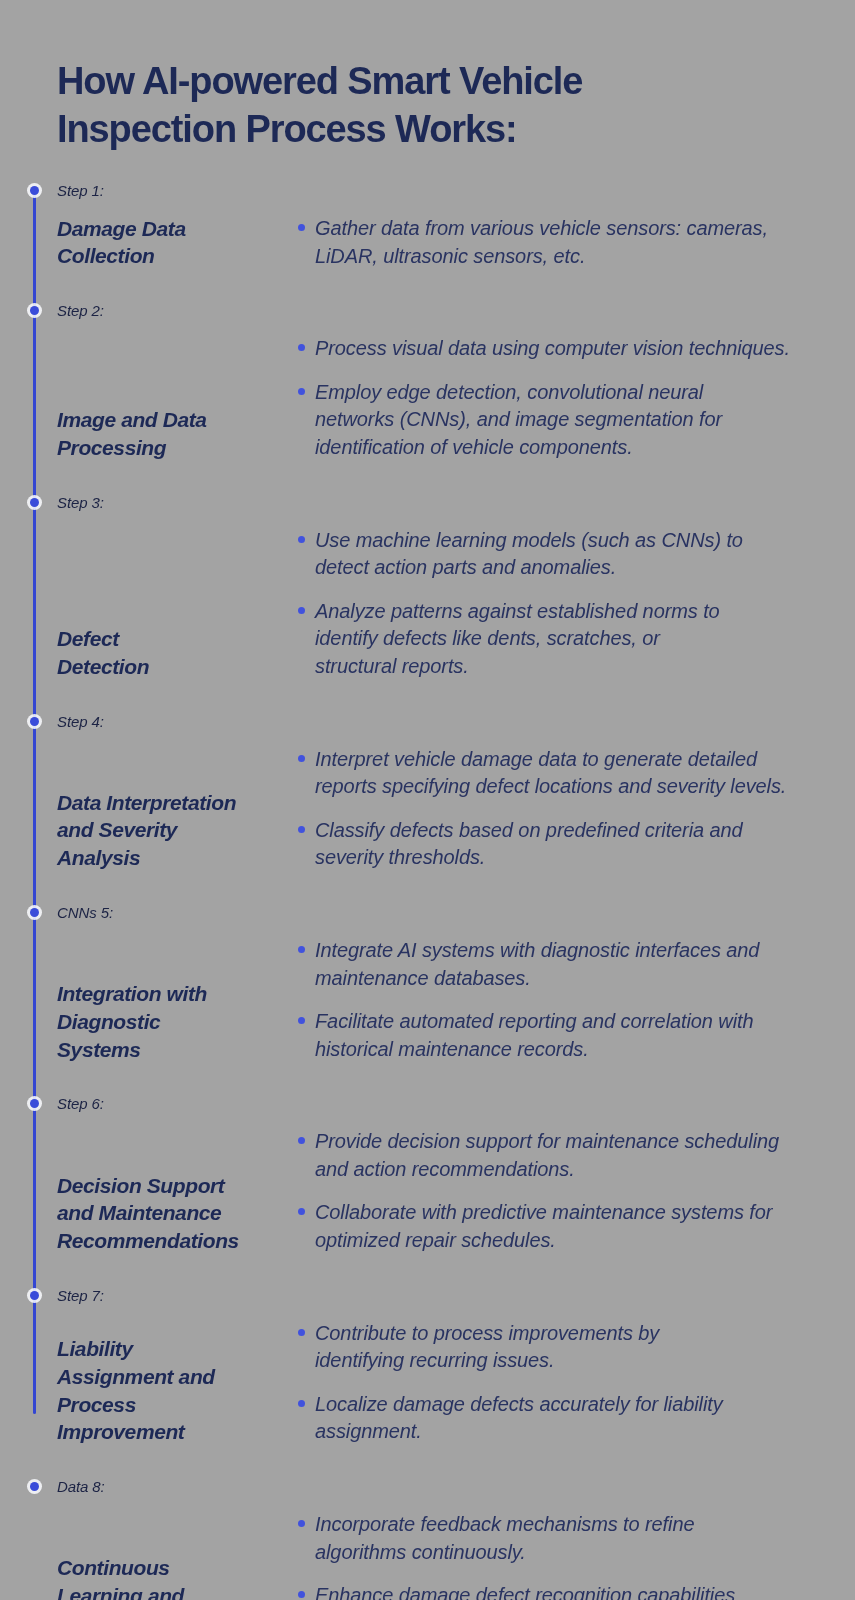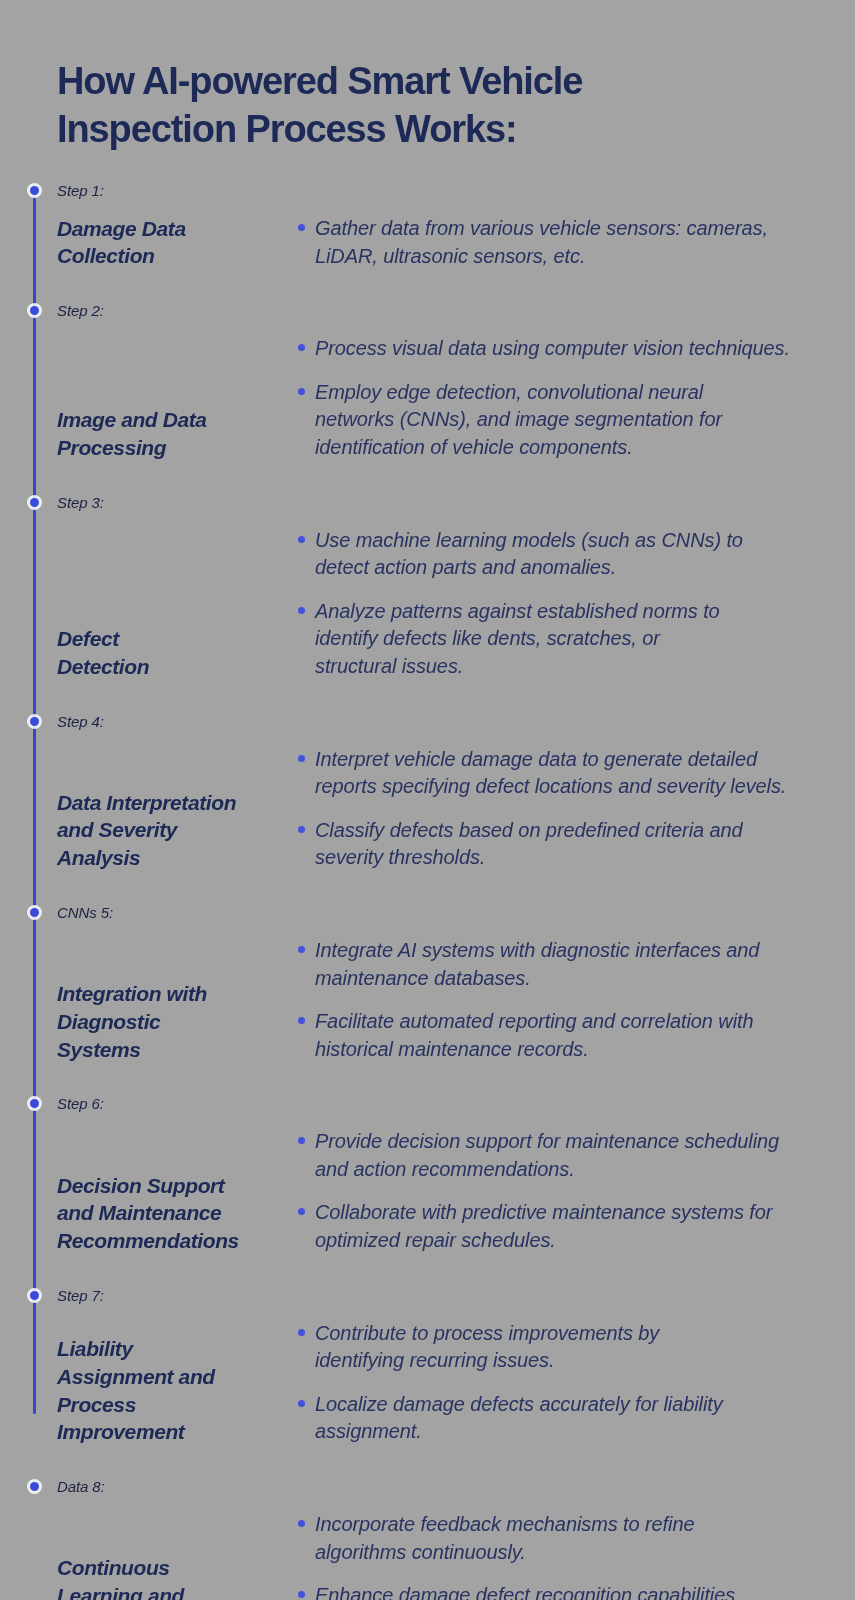--- a/index.html
+++ b/index.html
@@ -154,21 +154,21 @@
           <ul class="bullets">
             <li class="bullet">
               <span class="bullet-dot"></span>
               <span class="bullet-text">Use machine learning models (such as CNNs) to
 detect action parts and anomalies.</span>
             </li>
             <li class="bullet">
               <span class="bullet-dot"></span>
               <span class="bullet-text">Analyze patterns against established norms to
 identify defects like dents, scratches, or
-structural issues.</span>
+structural reports.</span>
             </li>
           </ul>
         </div>
       </section>
       <section class="step">
         <div class="step-dot"></div>
         <div class="step-label">Step 4:</div>
         <div class="step-grid">
           <h2 class="step-heading">Data Interpretation
 and Severity

